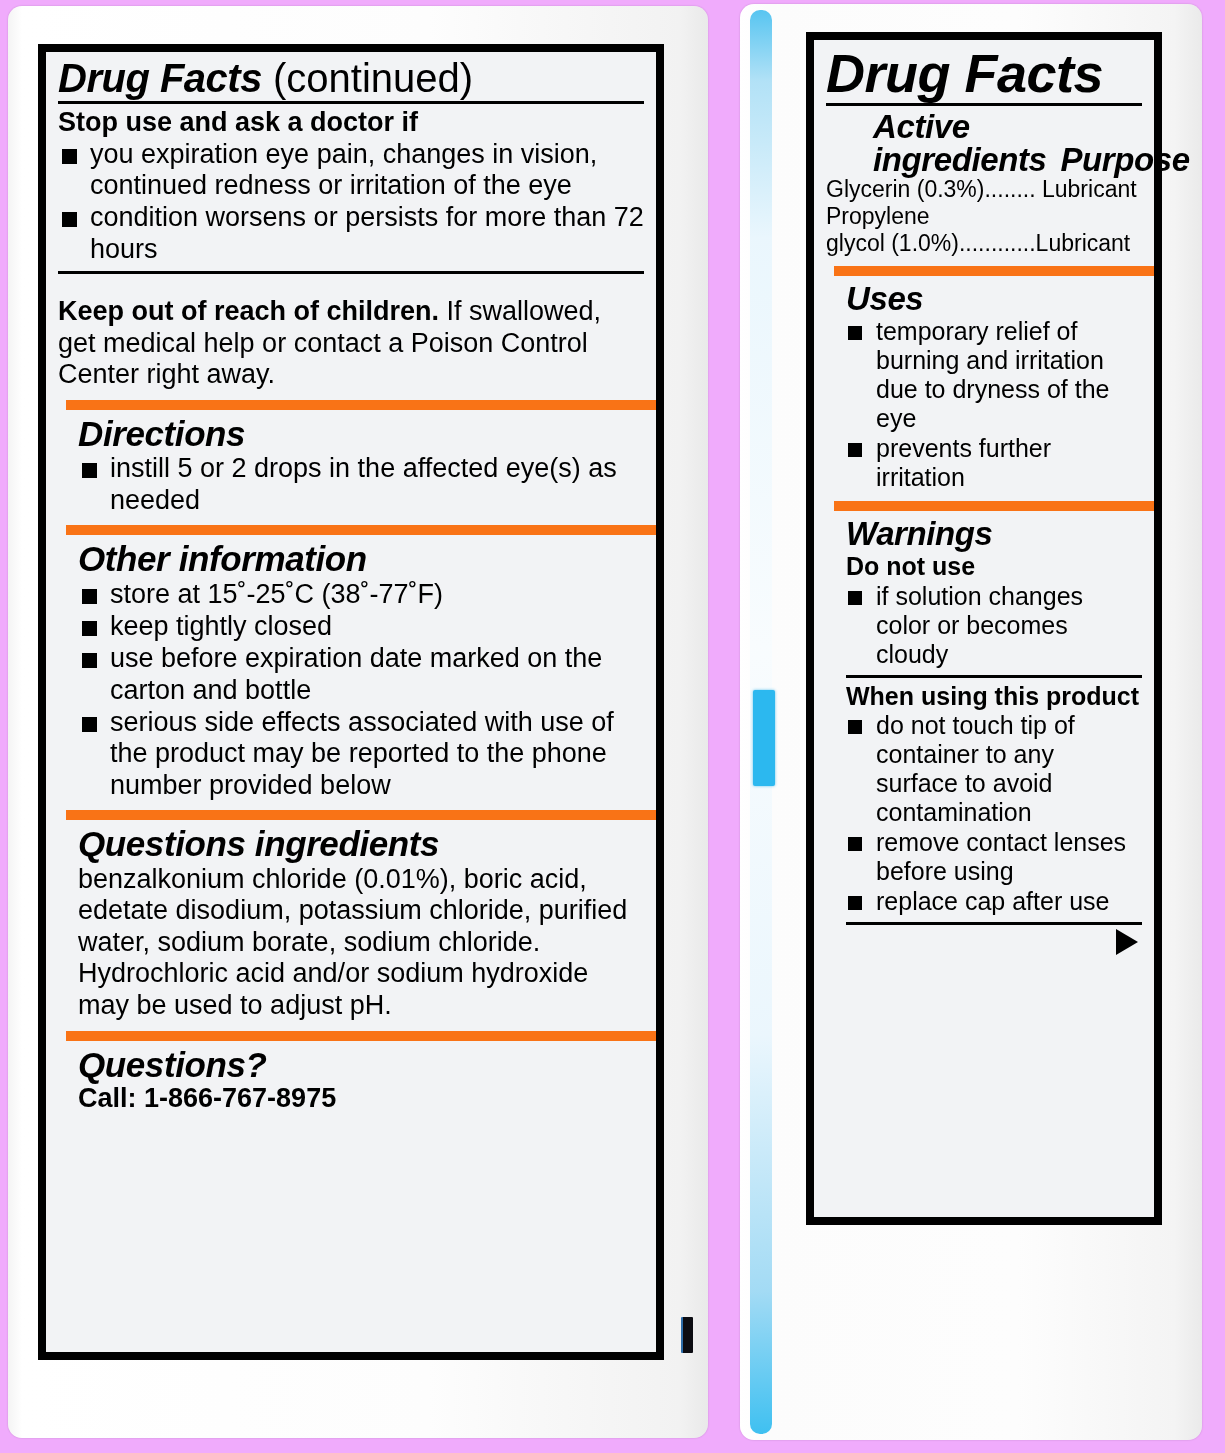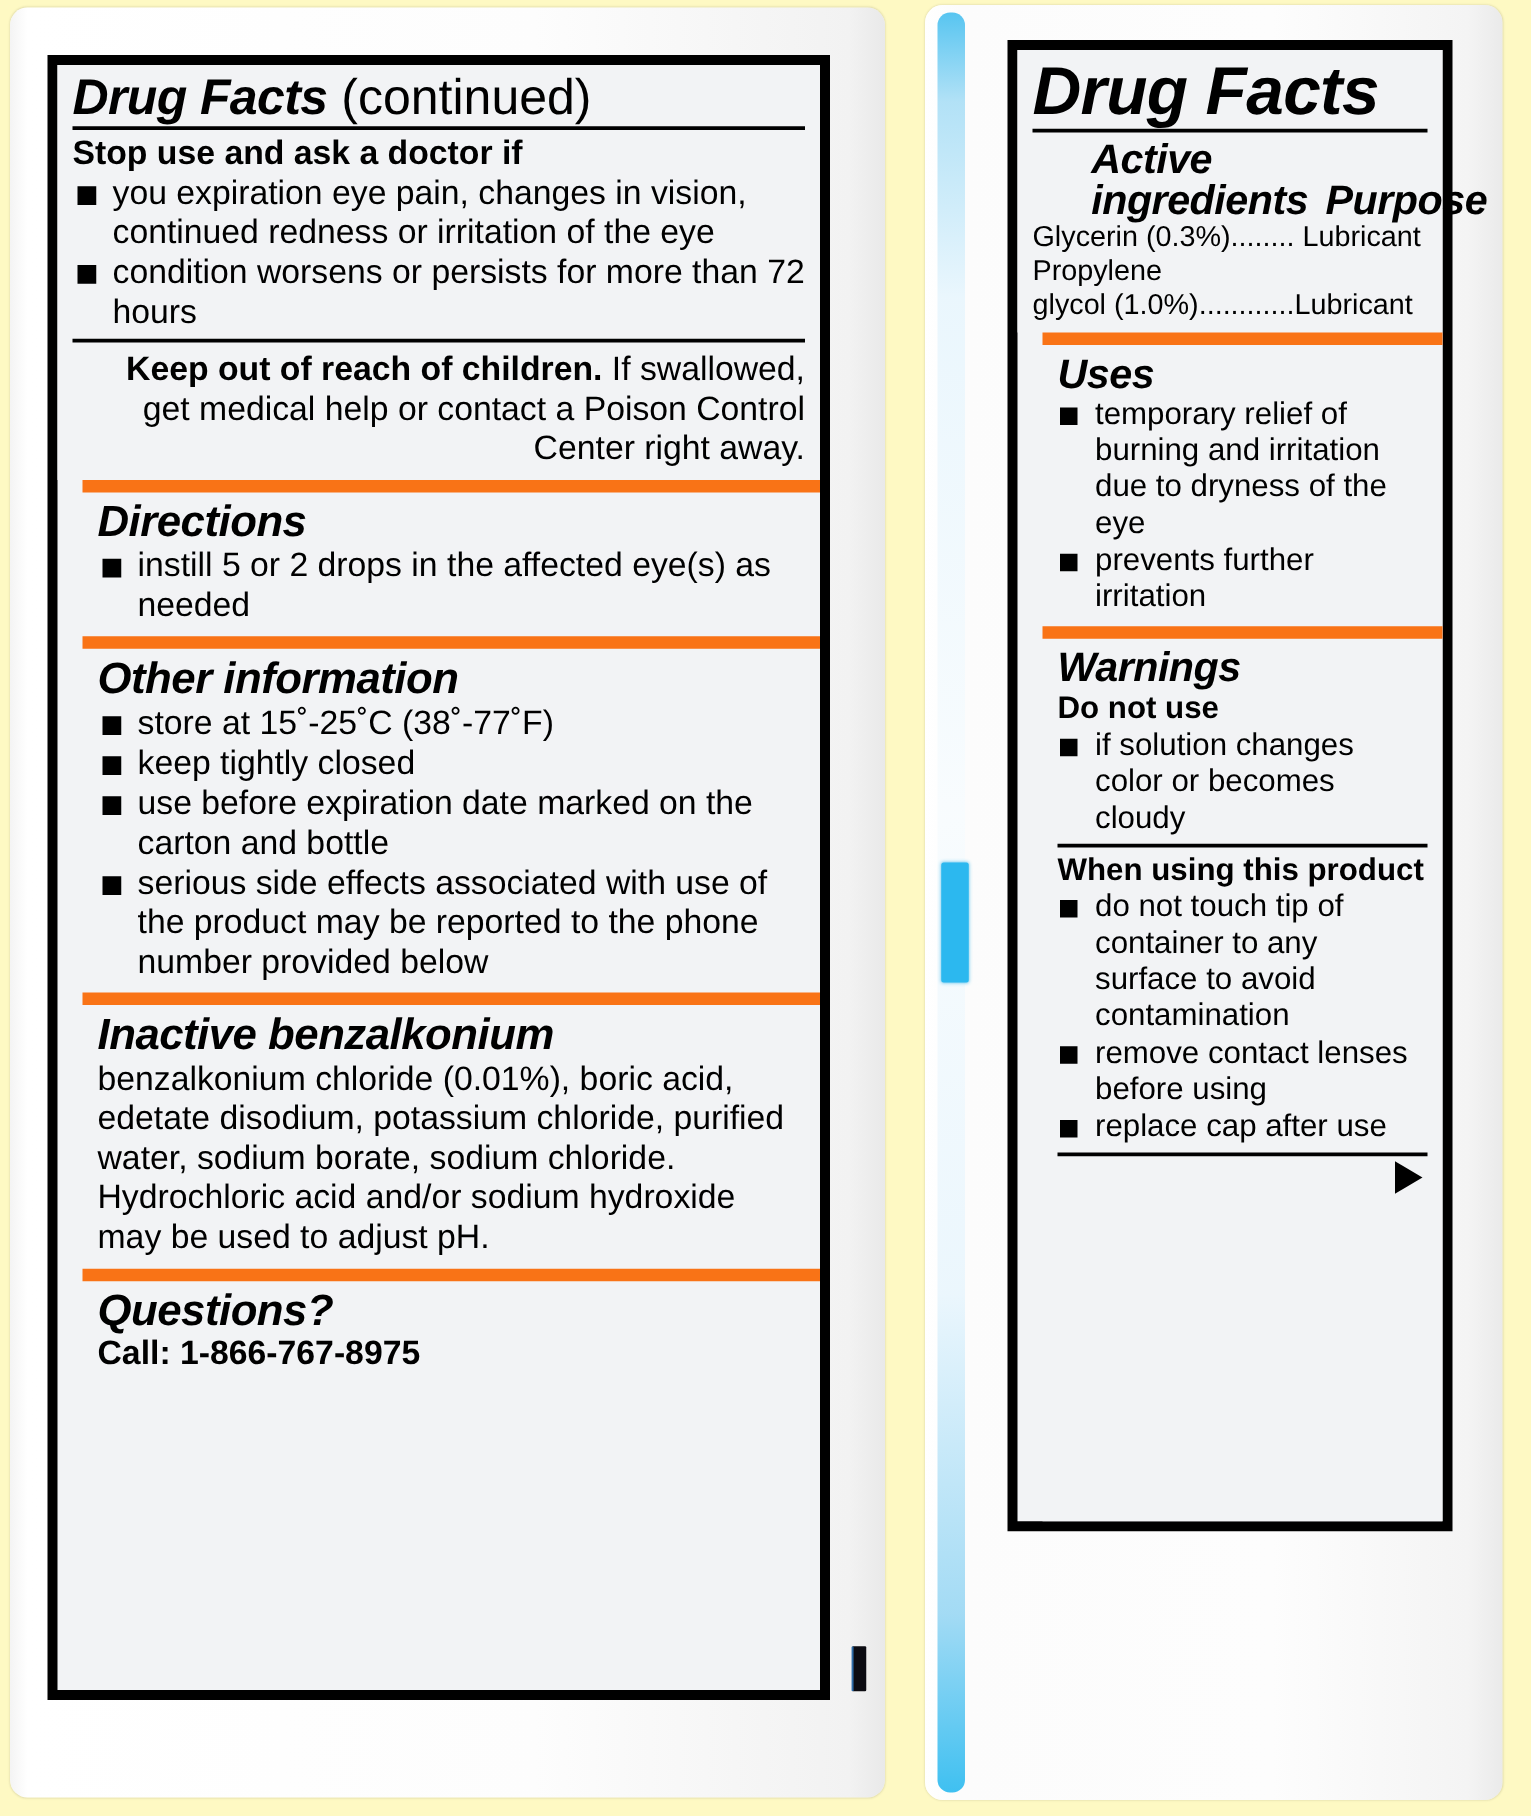--- a/index.html
+++ b/index.html
@@ -9,21 +9,21 @@
     height: 1453px;
     background: #ffffff;
     font-family: "Liberation Sans", sans-serif;
     overflow: hidden;
   }
 
   #stage {
     position: relative;
     width: 1225px;
     height: 1453px;
-    background: #fef9c3;
+    background: #f0abfc;
   }
 
   
   .carton {
     position: absolute;
     background: #fbfbfb;
     border-radius: 14px;
     box-shadow: 0 0 2px rgba(0,0,0,0.18);
   }
 
@@ -245,42 +245,42 @@
 
       <div class="sect">
         <div class="title"><span>Drug Facts</span><span class="reg"> (continued)</span></div>
         <hr class="hr-thin">
         <div class="heading-bold">Stop use and ask a doctor if</div>
         <ul class="bullets">
           <li>you expiration eye pain, changes in vision, continued redness or irritation of the eye</li>
           <li>condition worsens or persists for more than 72 hours</li>
         </ul>
         <hr class="hr-thin-bottom">
-        <div class="body-txt" style="margin-top:6px;text-align:right;"><b>Keep out of reach of children.</b><span> If swallowed, get medical help or contact a Poison Control Center right away.</span></div>
+        <div class="body-txt" style="margin-top:22px;"><b>Keep out of reach of children.</b><span> If swallowed, get medical help or contact a Poison Control Center right away.</span></div>
       </div>
 
       <div class="sect">
         <div class="heading-ital">Directions</div>
         <ul class="bullets">
           <li>instill 5 or 2 drops in the affected eye(s) as needed</li>
         </ul>
       </div>
 
       <div class="sect">
         <div class="heading-ital">Other information</div>
         <ul class="bullets">
           <li>store at 15˚-25˚C (38˚-77˚F)</li>
           <li>keep tightly closed</li>
           <li>use before expiration date marked on the carton and bottle</li>
           <li>serious side effects associated with use of the product may be reported to the phone number provided below</li>
         </ul>
       </div>
 
       <div class="sect">
-        <div class="heading-ital">Inactive benzalkonium</div>
+        <div class="heading-ital">Questions ingredients</div>
         <div class="body-txt">benzalkonium chloride (0.01%), boric acid, edetate disodium, potassium chloride, purified water, sodium borate, sodium chloride. Hydrochloric acid and/or sodium hydroxide may be used to adjust pH.</div>
       </div>
 
       <div class="sect" style="flex:1;">
         <div class="heading-ital">Questions?</div>
         <div class="heading-bold">Call: 1-866-767-8975</div>
       </div>
 
     </div>
   </div>

